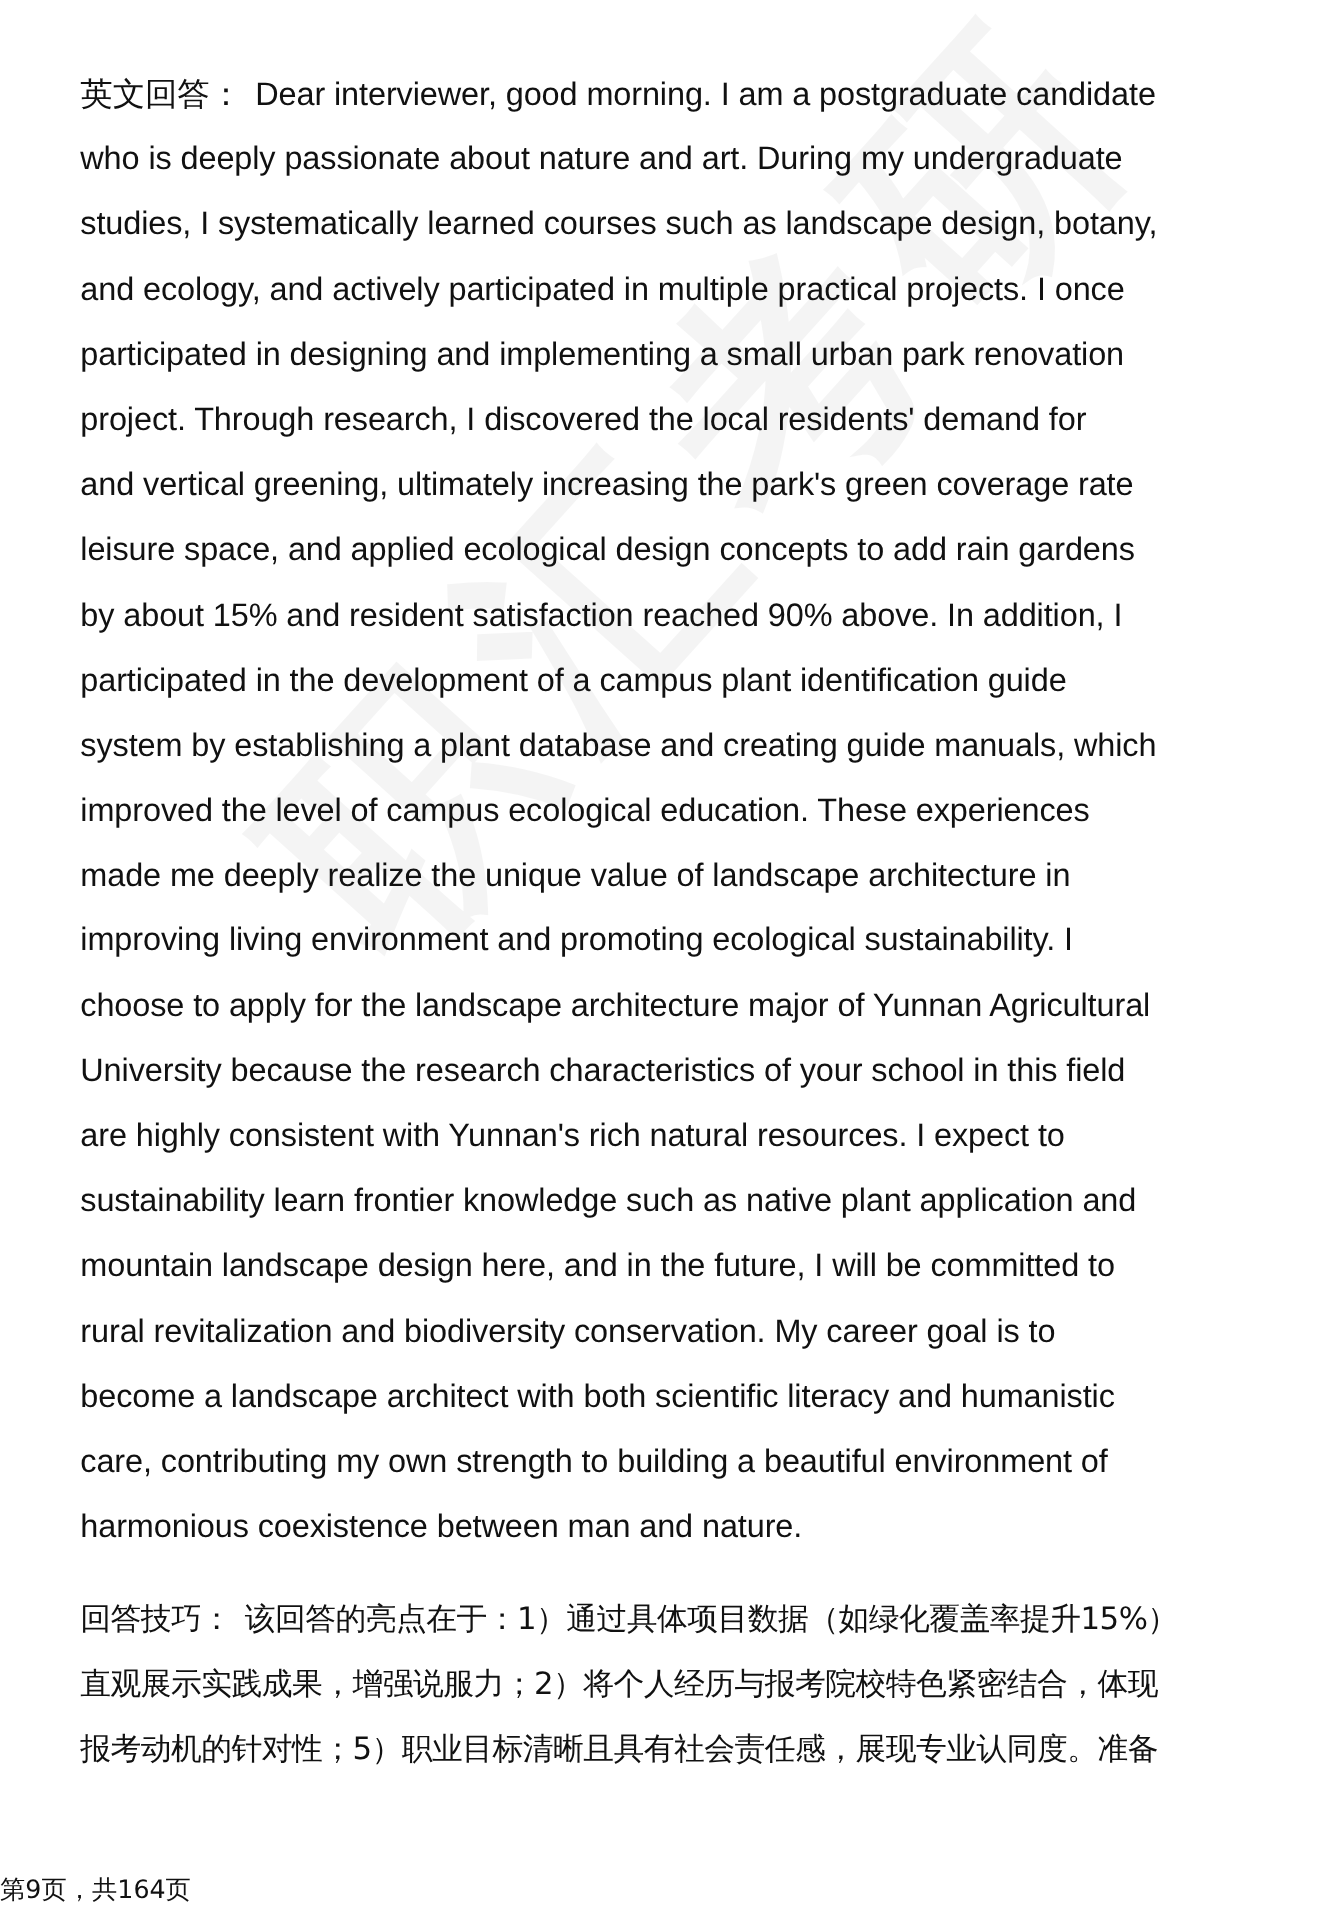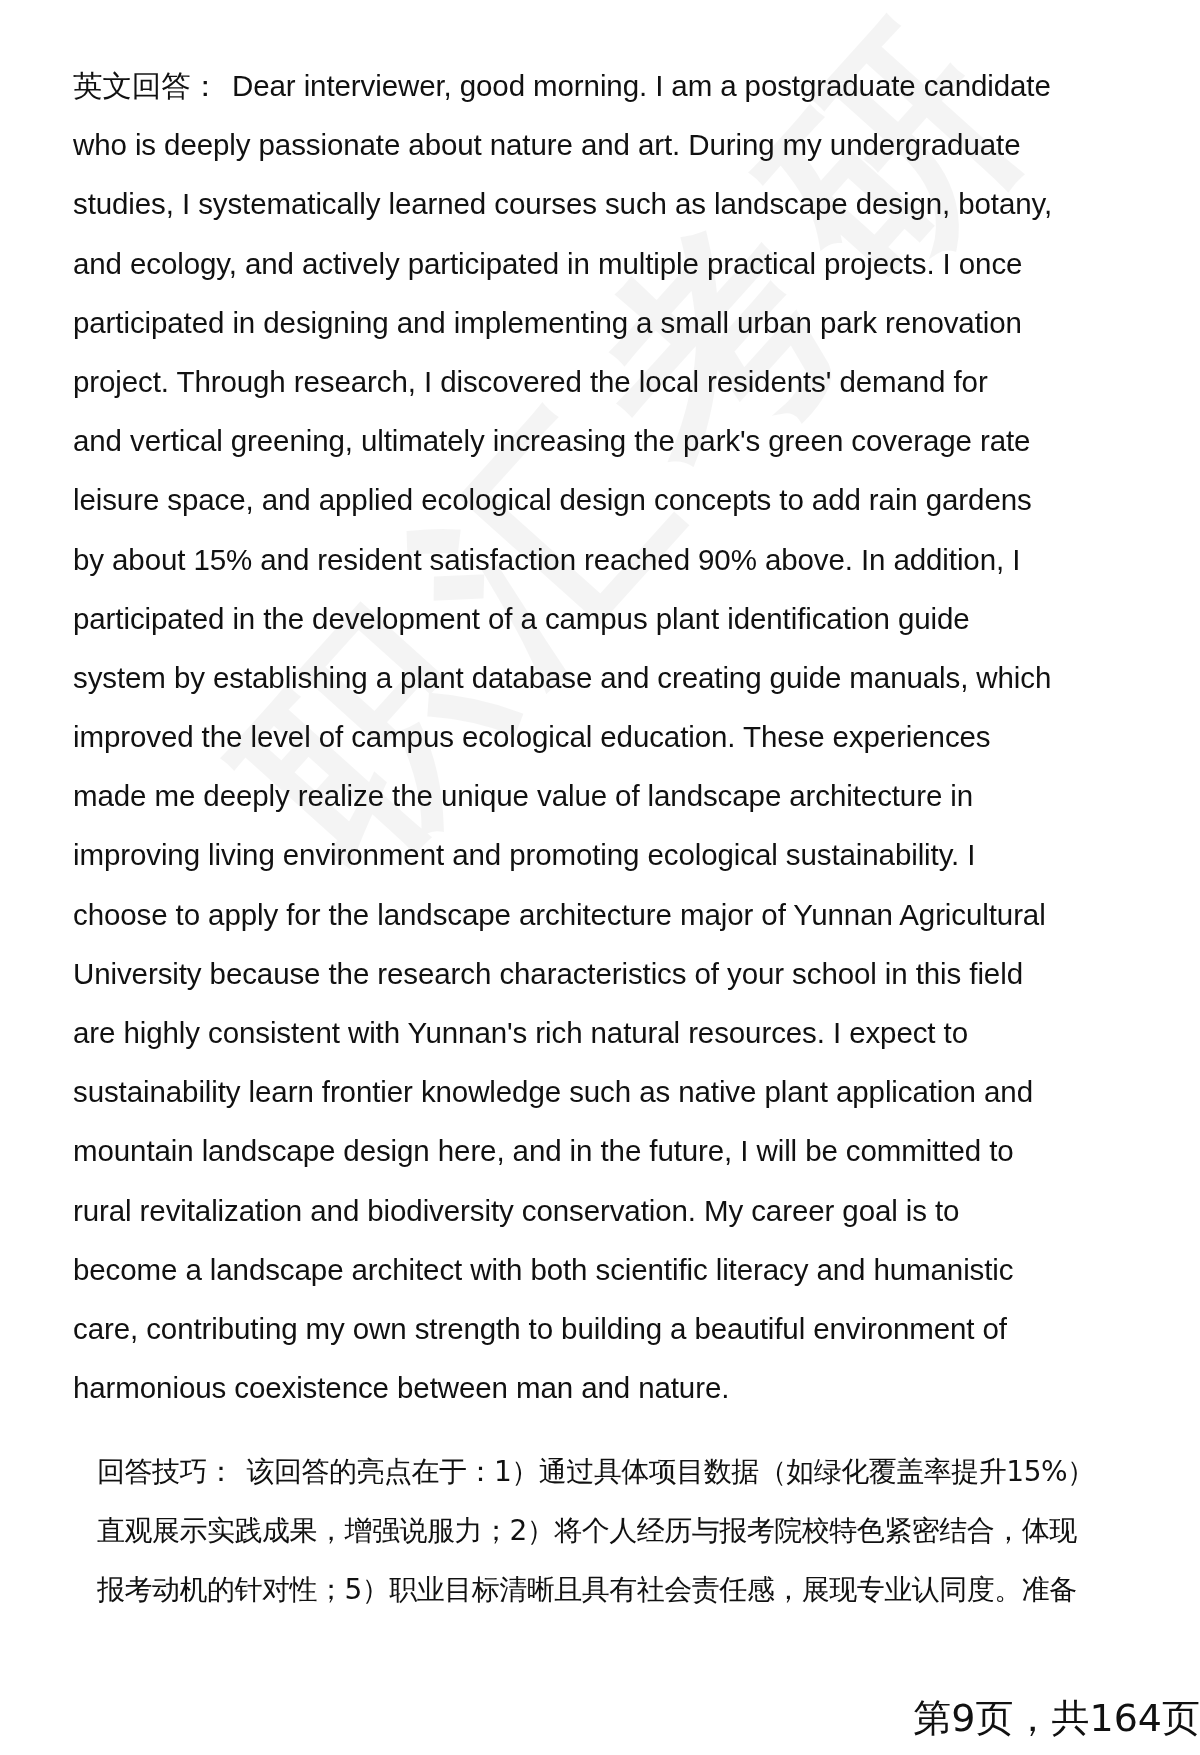--- a/index.html
+++ b/index.html
@@ -58,30 +58,29 @@
   .tips {
     position: absolute;
     left: 73px;
     top: 1442px;
     width: 1090px;
   }
   .tips .line {
     font-family: "DejaVu Sans", sans-serif;
     font-size: 28px;
     letter-spacing: -0.5px;
-    margin-left: 24px;
   }
   .footer {
     position: absolute;
     left: 0;
     top: 1696px;
     width: 1200px;
-    text-align: right;
+    text-align: left;
     font-family: "DejaVu Sans", sans-serif;
-    font-size: 38px;
+    font-size: 23px;
     line-height: 44px;
     color: #111111;
   }
 </style>
 </head>
 <body>
 
 <div class="page">
 
   <div class="watermark">职汇考研</div>

